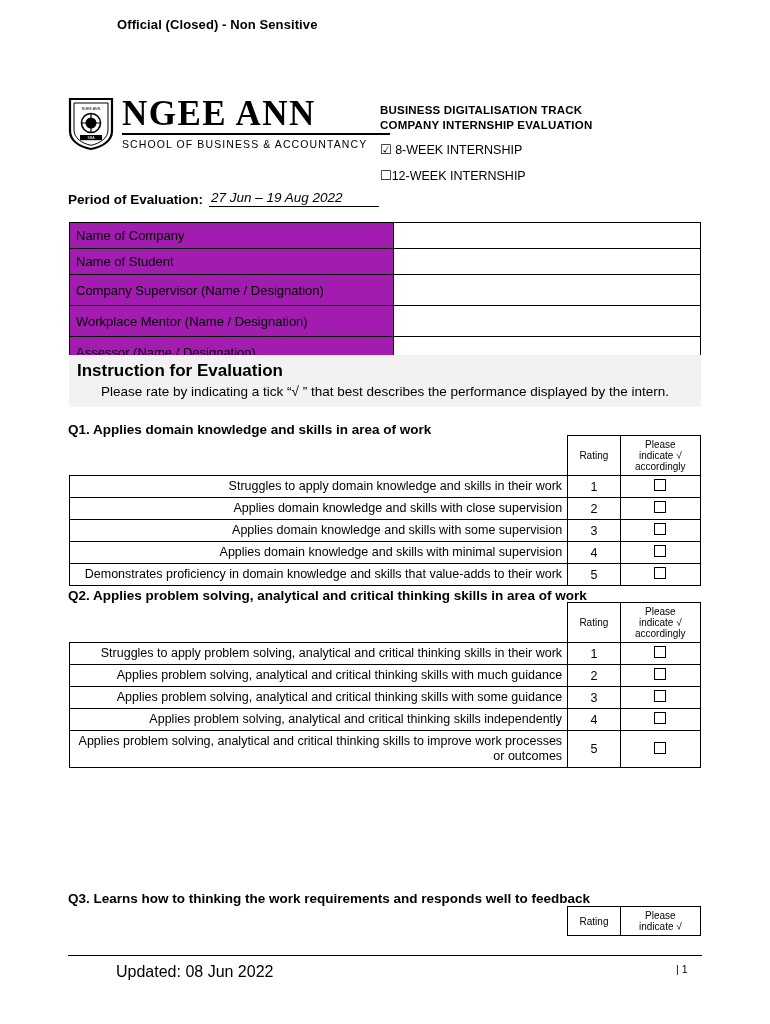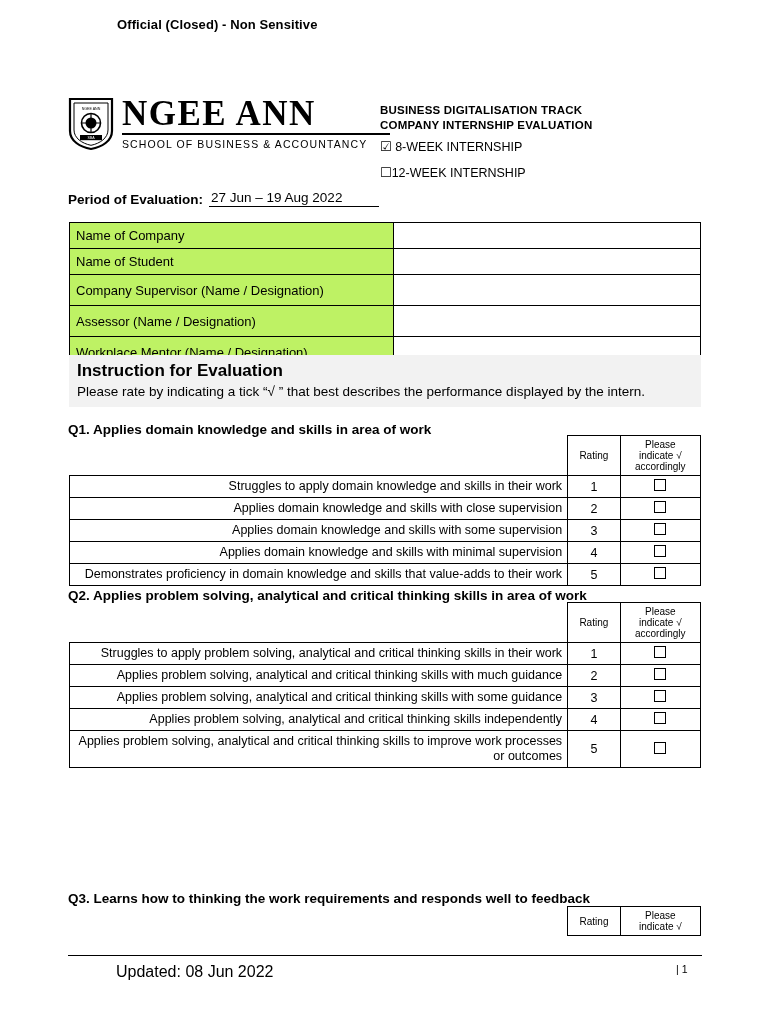--- a/index.html
+++ b/index.html
@@ -83,22 +83,22 @@
     width: 330px;
   }
   .title-line {
     font-size: 11.5px;
     font-weight: bold;
     letter-spacing: 0.2px;
     line-height: 15px;
   }
   .checkline {
     font-size: 12.5px;
-    line-height: 23px;
-    margin-top: 2px;
+    line-height: 17px;
+    margin-top: 8px;
     white-space: nowrap;
   }
   .box-glyph {
     font-family: "DejaVu Sans", sans-serif;
     font-size: 13px;
   }
 
   
   .period-row {
     position: absolute;
@@ -109,40 +109,41 @@
     align-items: flex-end;
   }
   .period-label {
     font-weight: bold;
   }
   .period-value {
     margin-left: 6px;
     border-bottom: 1px solid #000;
     padding: 0 18px 1px 2px;
     min-width: 150px;
+    font-style: italic;
   }
 
   
   .info-table {
     position: absolute;
     left: 69px;
     top: 222px;
     width: 632px;
     border-collapse: collapse;
     font-size: 13px;
   }
   .info-table td {
     border: 1px solid #000;
     height: 21px;
     padding: 2px 6px;
     vertical-align: middle;
   }
   .info-table td.label {
     width: 311px;
-    background: #bef264;
+    background: #a21caf;
   }
   .info-table td.tall {
     height: 26px;
   }
   .info-table td.value {
     background: #ffffff;
   }
 
   
   .instruction {
@@ -154,20 +155,21 @@
     padding: 6px 8px 8px 8px;
     box-sizing: border-box;
   }
   .instruction-title {
     font-size: 17px;
     font-weight: bold;
     margin-bottom: 3px;
   }
   .instruction-text {
     font-size: 13.5px;
+    text-align: center;
   }
 
   
   .q-title {
     position: absolute;
     font-size: 13.5px;
     font-weight: bold;
     left: 68px;
   }
   .rating-table {
@@ -291,25 +293,25 @@
       </tr>
       <tr>
         <td class="label">Name of Student</td>
         <td class="value"></td>
       </tr>
       <tr>
         <td class="label tall">Company Supervisor (Name / Designation)</td>
         <td class="value tall"></td>
       </tr>
       <tr>
+        <td class="label tall">Workplace Mentor (Name / Designation)</td>
+        <td class="value tall"></td>
+      </tr>
+      <tr>
         <td class="label tall">Assessor (Name / Designation)</td>
-        <td class="value tall"></td>
-      </tr>
-      <tr>
-        <td class="label tall">Workplace Mentor (Name / Designation)</td>
         <td class="value tall"></td>
       </tr>
     </tbody>
   </table>
 
   <div class="instruction">
     <div class="instruction-title">Instruction for Evaluation</div>
     <div class="instruction-text">Please rate by indicating a tick “√ ” that best describes the performance displayed by the intern.</div>
   </div>
 

